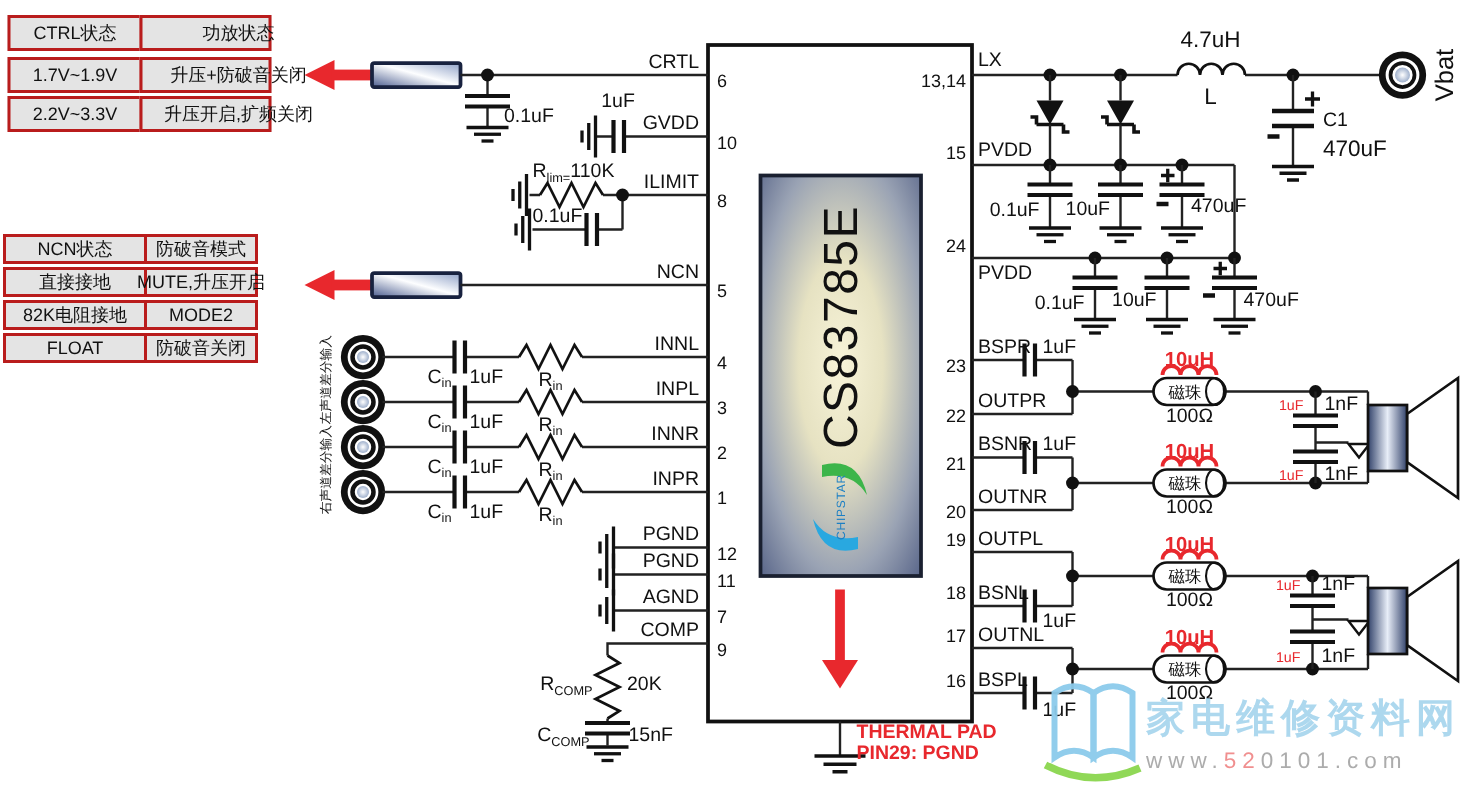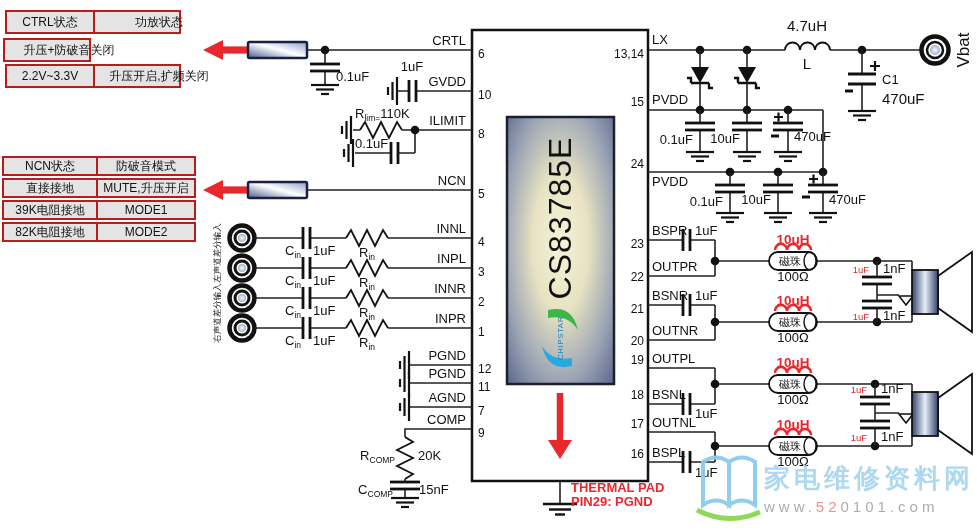--- a/index.html
+++ b/index.html
@@ -6,21 +6,21 @@
   .stage{position:relative;width:977px;height:531px;background:#ffffff;
          font-family:"Liberation Sans","DejaVu Sans",sans-serif;overflow:hidden;}
   .stage > svg{position:absolute;left:0;top:0;}
   .tbl{position:absolute;}
   .trow{display:flex;margin-bottom:2px;}
   .tcell{border:2px solid #b91c1c;background:#e4e4e4;display:flex;align-items:center;
          justify-content:center;font-size:12px;color:#111;box-sizing:border-box;white-space:nowrap;}
   .t1 .c0{width:90px;height:24px;}
   .t1 .c1{width:88px;height:24px;margin-left:-2px;padding-left:44px;}
   .t2 .c0{width:96px;height:20px;}
-  .t2 .c1{width:100px;height:20px;margin-left:-2px;}
+  .t2 .c1{width:76px;height:20px;margin-left:-2px;}
   
   text{fill:#111;}
   .lbl{font-size:13px;}
   .pin{font-size:12px;}
   .val{font-size:13px;}
   .sm{font-size:11px;}
   .big{font-size:15px;}
   .sub{font-size:8.5px;}
   .red{fill:#e8282d;}
   .redb{fill:#e8282d;font-weight:bold;font-size:13.5px;}
@@ -35,44 +35,45 @@
 <div class="stage">
 
   <div class="tbl t1" style="left:5px;top:10px;">
     <div class="trow">
       <div class="tcell c0">CTRL状态</div>
       <div class="tcell c1">功放状态</div>
     </div>
     <div class="trow">
     </div>
     <div class="trow">
+      <div class="tcell c0">1.7V~1.9V</div>
       <div class="tcell c1">升压+防破音关闭</div>
     </div>
     <div class="trow">
       <div class="tcell c0">2.2V~3.3V</div>
       <div class="tcell c1">升压开启,扩频关闭</div>
     </div>
   </div>
 
   <div class="tbl t2" style="left:2px;top:156px;">
     <div class="trow">
       <div class="tcell c0">NCN状态</div>
       <div class="tcell c1">防破音模式</div>
     </div>
     <div class="trow">
       <div class="tcell c0">直接接地</div>
       <div class="tcell c1">MUTE,升压开启</div>
     </div>
     <div class="trow">
-      <div class="tcell c0">39K电阻接地</div>
-      <div class="tcell c1">MODE1</div>
-    </div>
-    <div class="trow">
       <div class="tcell c0">82K电阻接地</div>
       <div class="tcell c1">MODE2</div>
+    </div>
+    <div class="trow">
+      <div class="tcell c0">FLOAT</div>
+      <div class="tcell c1">防破音关闭</div>
     </div>
   </div>
 
   <svg width="977" height="531" viewBox="0 0 977 531">
     <defs>
       <g id="gnd" stroke="#111" stroke-width="2.2">
         <line x1="-14" y1="0" x2="14" y2="0"></line>
           <line x1="-9" y1="4.5" x2="9" y2="4.5"></line>
           <line x1="-4" y1="9" x2="4" y2="9"></line>
       </g>

